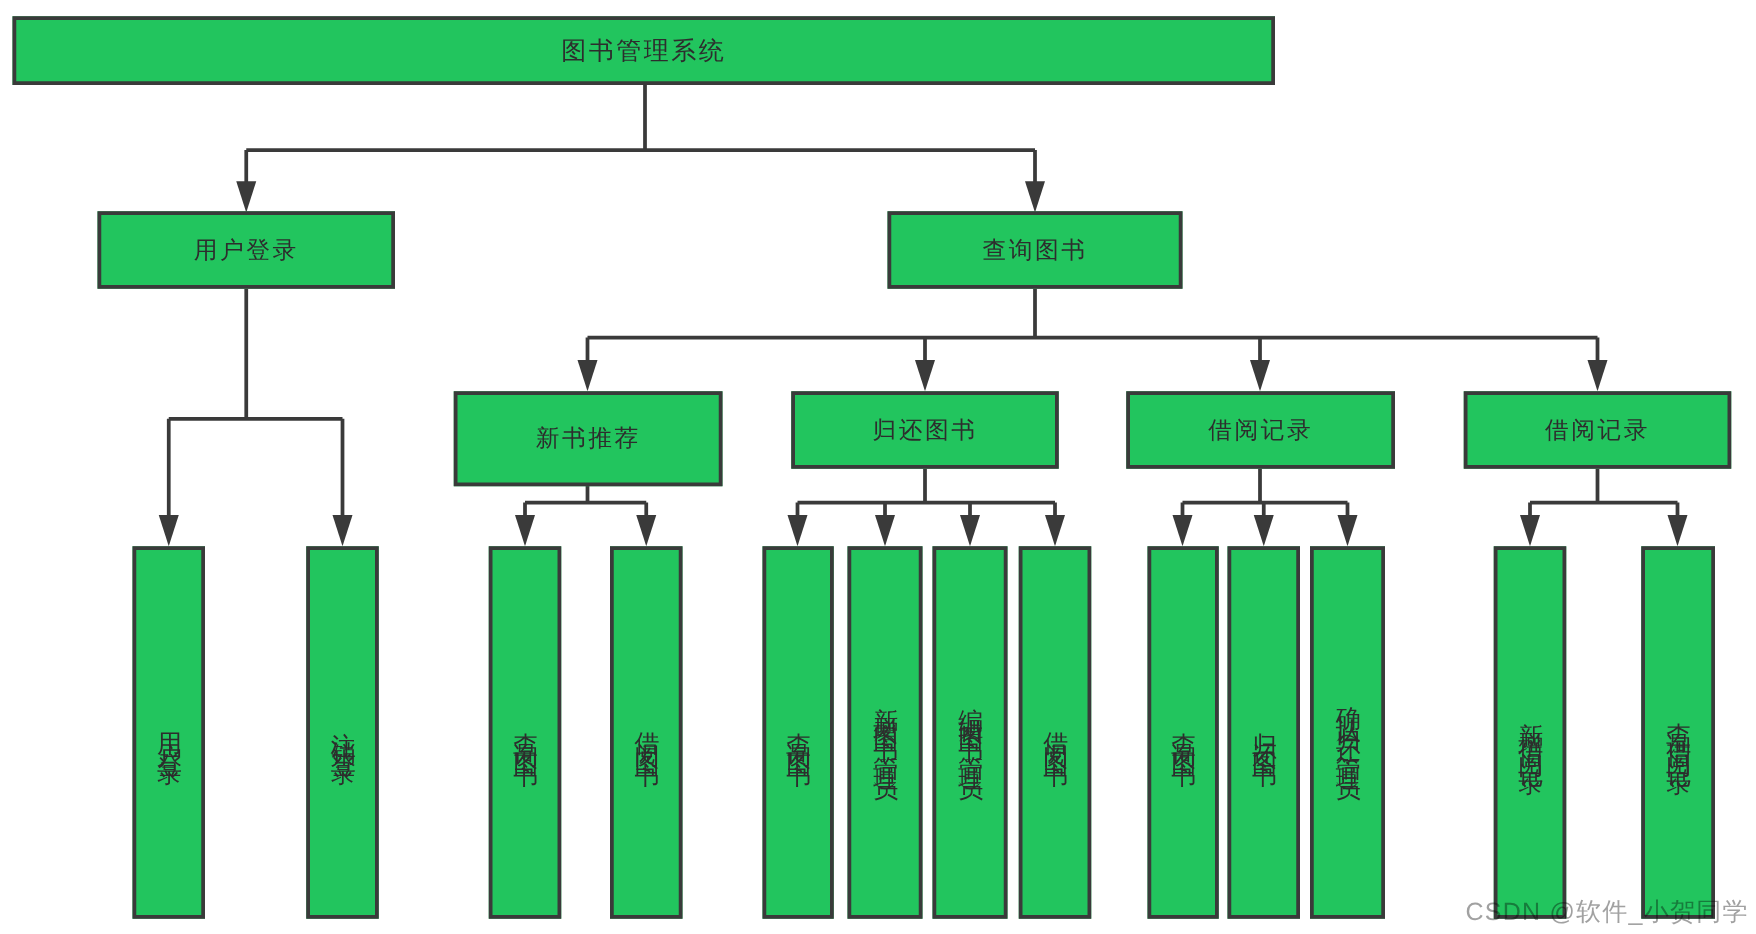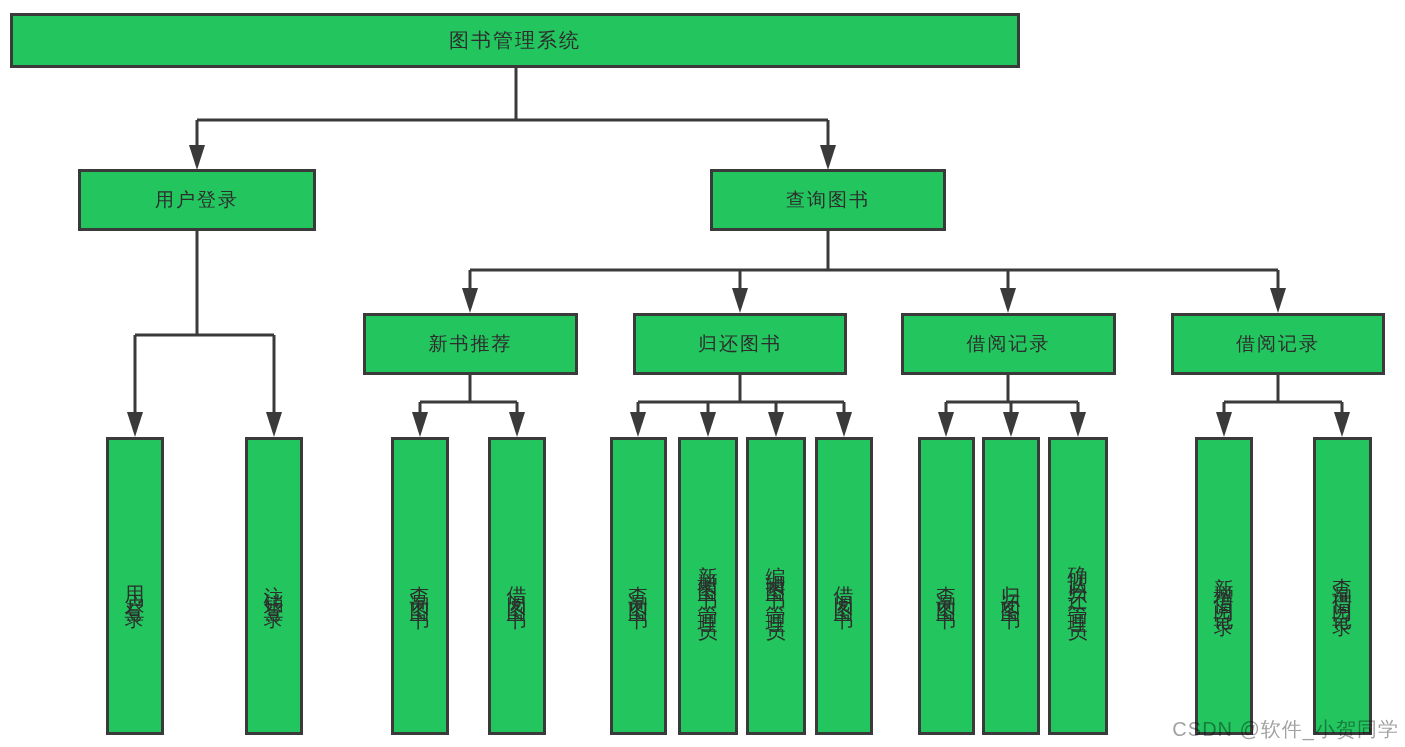--- a/index.html
+++ b/index.html
@@ -104,21 +104,21 @@
     <span>图书管理系统</span>
   </div>
 
   <div class="node h" style="left:78px;top:169px;width:238px;height:62px">
     <span>用户登录</span>
   </div>
   <div class="node h" style="left:710px;top:169px;width:236px;height:62px">
     <span>查询图书</span>
   </div>
 
-  <div class="node h" style="left:363px;top:313px;width:215px;height:62px">
+  <div class="node h" style="left:363px;top:313px;width:215px;height:76px">
     <span>新书推荐</span>
   </div>
   <div class="node h" style="left:633px;top:313px;width:214px;height:62px">
     <span>归还图书</span>
   </div>
   <div class="node h" style="left:901px;top:313px;width:215px;height:62px">
     <span>借阅记录</span>
   </div>
   <div class="node h" style="left:1171px;top:313px;width:214px;height:62px">
     <span>借阅记录</span>

